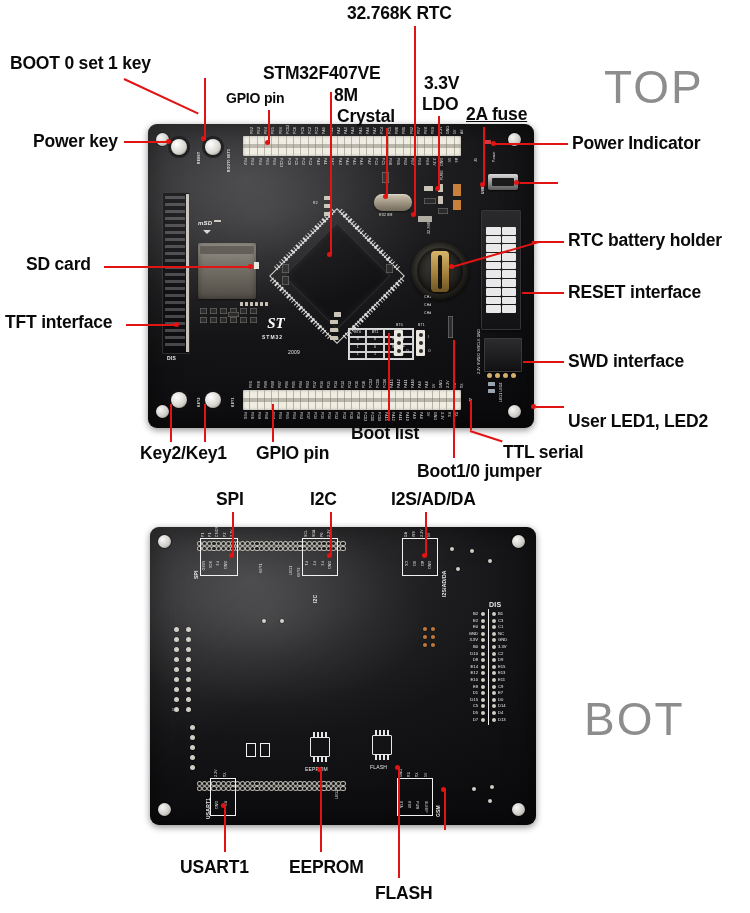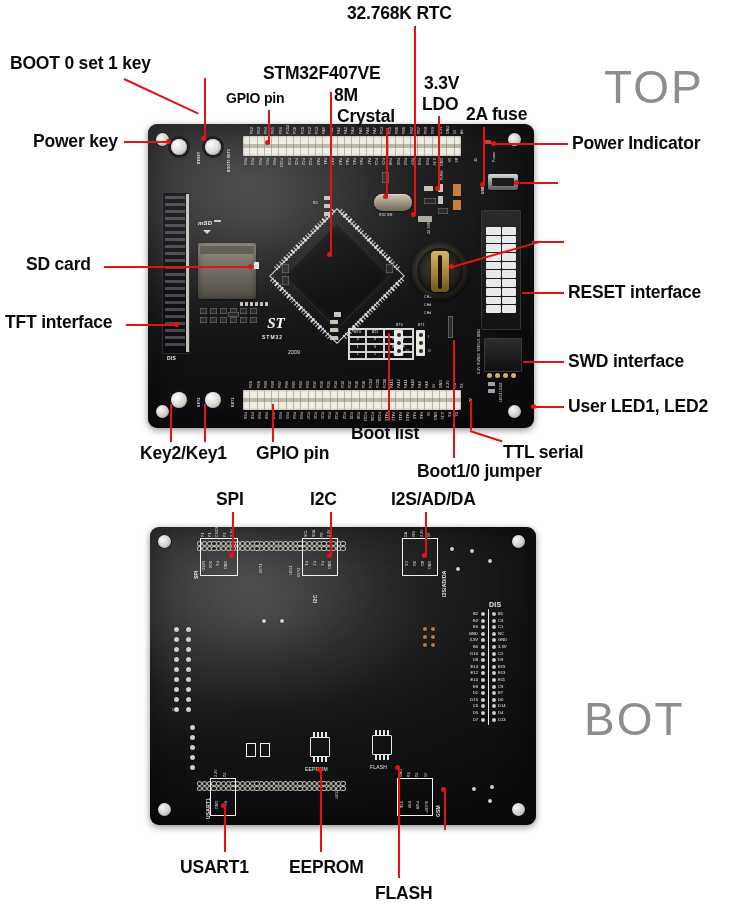--- a/index.html
+++ b/index.html
@@ -1085,21 +1085,21 @@
   <div class="lbl sz18" style="left:334px;top:86px;">8M</div>
   <div class="lbl sz18" style="left:337px;top:107px;">Crystal</div>
   <div class="ln v" style="left:386px;top:128px;height:68px;"></div>
   <div class="dot" style="left:383px;top:194px;"></div>
 
   <div class="lbl sz18" style="left:424px;top:74px;">3.3V</div>
   <div class="lbl sz18" style="left:422px;top:95px;">LDO</div>
   <div class="ln v" style="left:438px;top:116px;height:72px;"></div>
   <div class="dot" style="left:435px;top:186px;"></div>
 
-  <div class="lbl sz18" style="left:466px;top:105px;">2A fuse</div>
+  <div class="lbl sz18" style="left:466px;top:105px;text-decoration:underline;">2A fuse</div>
   <div class="ln v" style="left:483px;top:127px;height:58px;"></div>
   <div class="dot" style="left:480px;top:182px;"></div>
 
   <div class="lbl sz14" style="left:226px;top:91px;">GPIO pin</div>
   <div class="ln v" style="left:268px;top:110px;height:34px;"></div>
   <div class="dot" style="left:265px;top:140px;"></div>
 
   <div class="lbl sz18" style="left:33px;top:132px;">Power key</div>
   <div class="ln h" style="left:124px;top:141px;width:46px;"></div>
   <div class="dot" style="left:166px;top:139px;"></div>
@@ -1129,31 +1129,32 @@
   <div class="ln v" style="left:470px;top:400px;height:30px;"></div>
   <div class="diag" style="left:470px;top:430px;width:34px;transform:rotate(18deg);"></div>
 
   <div class="lbl sz18" style="left:572px;top:134px;">Power Indicator</div>
   <div class="ln h" style="left:494px;top:143px;width:74px;"></div>
   <div class="dot" style="left:491px;top:141px;"></div>
 
   <div class="ln h" style="left:520px;top:182px;width:38px;"></div>
   <div class="dot" style="left:514px;top:180px;"></div>
 
+  <div class="lbl sz18" style="left:568px;top:231px;">RTC battery holder</div>
   <div class="ln h" style="left:532px;top:241px;width:32px;"></div>
   <div class="diag" style="left:452px;top:266px;width:92px;transform:rotate(-16deg);"></div>
   <div class="dot" style="left:449px;top:264px;"></div>
 
   <div class="lbl sz18" style="left:568px;top:283px;">RESET interface</div>
   <div class="ln h" style="left:522px;top:292px;width:42px;"></div>
 
   <div class="lbl sz18" style="left:568px;top:352px;">SWD interface</div>
   <div class="ln h" style="left:523px;top:361px;width:41px;"></div>
 
-  <div class="lbl sz18" style="left:568px;top:397px;">User LED1, LED2</div>
+  <div class="lbl sz18" style="left:568px;top:412px;">User LED1, LED2</div>
   <div class="ln h" style="left:536px;top:406px;width:28px;"></div>
   <div class="dot" style="left:531px;top:404px;"></div>
 
   <div class="lbl sz18" style="left:216px;top:490px;">SPI</div>
   <div class="ln v" style="left:232px;top:512px;height:44px;"></div>
   <div class="dot" style="left:229px;top:553px;"></div>
 
   <div class="lbl sz18" style="left:310px;top:490px;">I2C</div>
   <div class="ln v" style="left:330px;top:512px;height:44px;"></div>
   <div class="dot" style="left:327px;top:553px;"></div>

